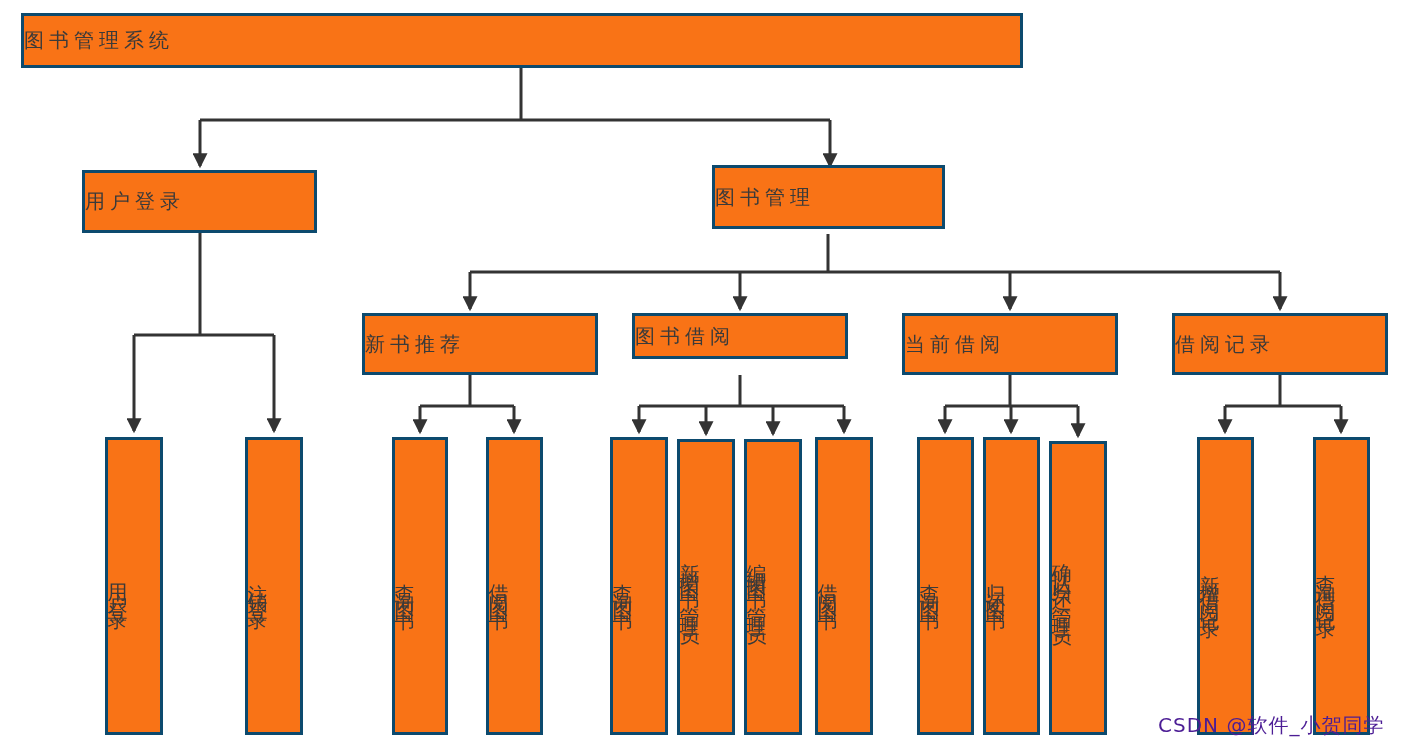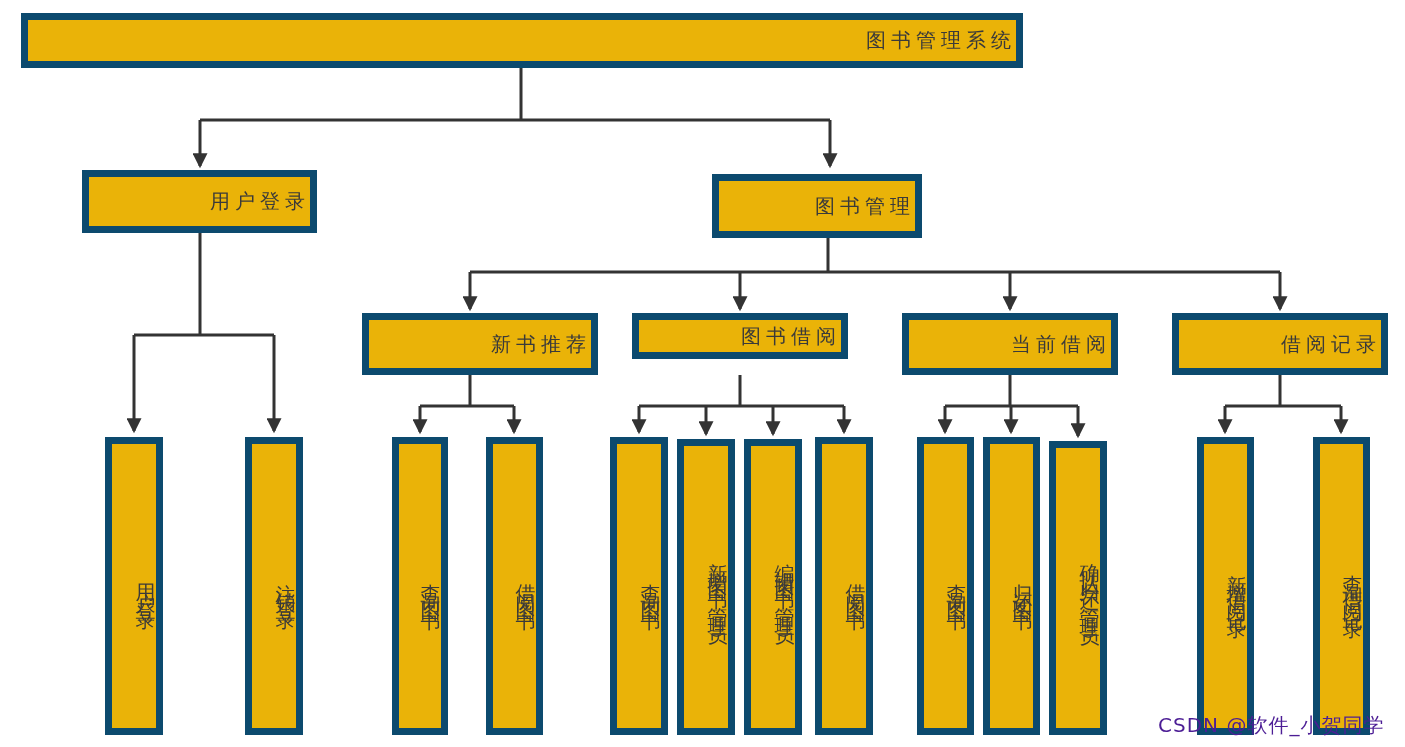--- a/index.html
+++ b/index.html
@@ -17,25 +17,25 @@
   }
   #connectors {
     position: absolute;
     left: 0;
     top: 0;
     pointer-events: none;
   }
   .box {
     position: absolute;
     box-sizing: border-box;
-    border: 7px solid #0c4a6e;
-    background: #eab308;
+    border: 3px solid #0c4a6e;
+    background: #f97316;
     display: flex;
     align-items: center;
-    justify-content: flex-end;
+    justify-content: flex-start;
     color: #3a3a3a;
   }
   .hbox span {
     font-size: 20px;
     letter-spacing: 5px;
     white-space: nowrap;
   }
   .vbox span {
     writing-mode: vertical-rl;
     text-orientation: mixed;
@@ -103,21 +103,21 @@
     </g>
   </svg>
 
   <div class="box hbox" style="left:21px;top:13px;width:1002px;height:55px">
     <span>图书管理系统</span>
   </div>
 
   <div class="box hbox" style="left:82px;top:170px;width:235px;height:63px">
     <span>用户登录</span>
   </div>
-  <div class="box hbox" style="left:712px;top:174px;width:210px;height:64px">
+  <div class="box hbox" style="left:712px;top:165px;width:233px;height:64px">
     <span>图书管理</span>
   </div>
 
   <div class="box hbox" style="left:362px;top:313px;width:236px;height:62px">
     <span>新书推荐</span>
   </div>
   <div class="box hbox" style="left:632px;top:313px;width:216px;height:46px">
     <span>图书借阅</span>
   </div>
   <div class="box hbox" style="left:902px;top:313px;width:216px;height:62px">

